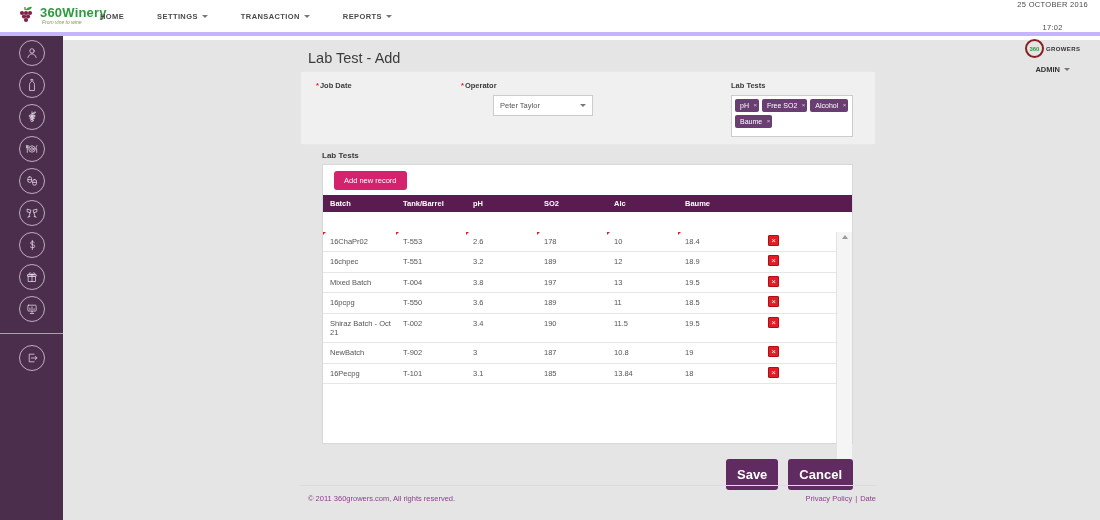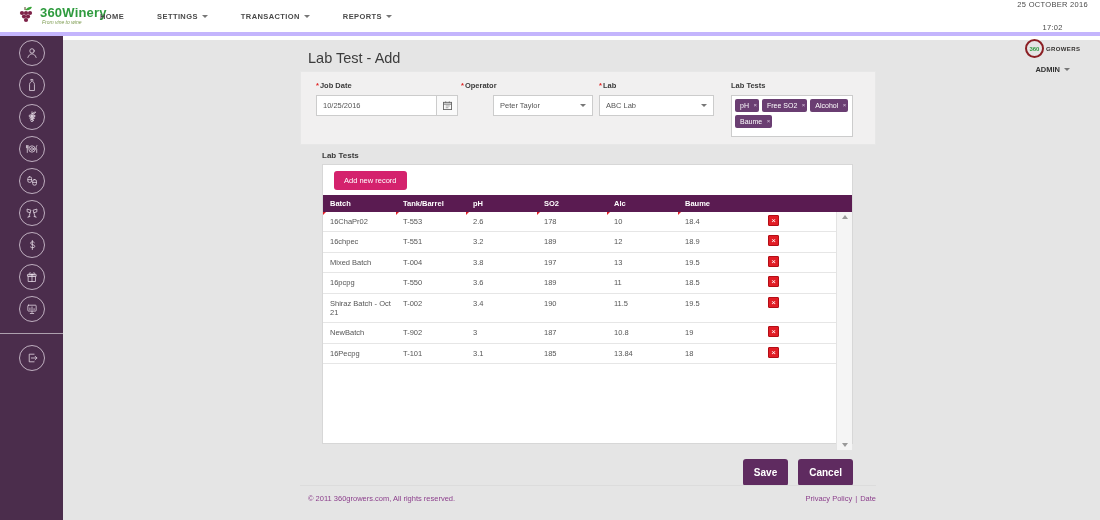--- a/index.html
+++ b/index.html
@@ -63,42 +63,42 @@
   .section-label { position:absolute; left:259px; top:111px; font-size:8px; font-weight:bold; color:#3a3a3a; }
 
   
   .grid-box { position:absolute; left:259px; top:124px; width:531px; height:280px;
               background:#fff; border:1px solid #d7d7d7; }
   .grid-toolbar { height:30px; display:flex; align-items:center; padding-left:11px; }
   .add-btn { background:var(--accent_pink); color:#fff; border:none; border-radius:3px;
              font-size:7.5px; padding:5px 10px; cursor:pointer; font-family:"Liberation Sans",sans-serif; }
   .g-head { display:flex; background:var(--grid_header); height:17px; align-items:center; }
   .g-head .g-cell { color:#fff; font-weight:bold; font-size:7.5px; padding:0 0 0 7px; }
-  .g-body { position:relative; height:238px; overflow:hidden; }
+  .g-body { position:relative; height:238px; overflow:hidden;margin-top:20px; }
   .g-row { display:flex; border-bottom:1px solid #e6e6e6; background:#fff; }
   .g-cell { font-size:7.5px; color:#555; padding:5px 2px 5px 7px; position:relative; line-height:1.25; }
   .c-batch{width:73px} .c-tank{width:70px} .c-ph{width:71px} .c-so2{width:70px}
   .c-alc{width:71px} .c-baume{width:65px} .c-act{flex:1; padding:3px 0 3px 25px;}
   .dirty::before { content:""; position:absolute; left:0; top:0;
                    border-top:3.5px solid #e11d25; border-right:3.5px solid transparent; }
   .del-btn { display:inline-block; width:11px; height:11px; background:#e11d25; border:1px solid #b30e16;
              border-radius:1px; color:#fff; font-size:8px; line-height:9px; text-align:center; cursor:pointer; }
   .vscroll { position:absolute; right:0; top:0; bottom:0; width:16px; background:#f5f5f5;
              border-left:1px solid #e3e3e3; display:flex; flex-direction:column;
              justify-content:space-between; align-items:center; padding:3px 0; }
   .tri-up { width:0;height:0;border-left:3px solid transparent;border-right:3px solid transparent;
             border-bottom:4px solid #999; }
   .tri-dn { width:0;height:0;border-left:3px solid transparent;border-right:3px solid transparent;
             border-top:4px solid #999; }
 
   
   .btn-row { position:absolute; left:259px; top:419px; width:531px; display:flex;
              justify-content:flex-end; gap:10px; }
   .act-btn { background:var(--button_purple); color:#fff; border:none; border-radius:3px;
-             font-size:10px; font-weight:bold; padding:8px 11px; cursor:pointer;
+             font-size:13px; font-weight:bold; padding:8px 11px; cursor:pointer;
              font-family:"Liberation Sans",sans-serif; }
   .divider { position:absolute; left:237px; top:445px; width:576px; height:1px; background:#dcdcdc; }
   .footer { position:absolute; left:237px; top:454px; width:576px; display:flex;
             justify-content:space-between; font-size:7.5px; color:var(--link_purple); }
   .footer a { color:var(--link_purple); text-decoration:none; cursor:pointer; }
   .foot-links { display:flex; gap:3px; padding-left:4px; }
   .copy { padding-left:8px; }
 </style>
 </head>
 <body>
@@ -245,54 +245,32 @@
   </div>
 
   <div class="content">
     <div class="page-title">Lab Test - Add</div>
 
     <div class="panel">
       <div class="field" style="left:15px;">
         <div class="f-label">
           <span class="req">*</span><span>Job Date</span>
         </div>
-        <div class="date-wrap">
-          <input class="date-input" value="10/25/2016" style="">
-          <div class="cal-btn">
-            <svg width="9" height="9" viewBox="0 0 10 10">
-              <rect x="0.5" y="1.5" width="9" height="8" fill="none" stroke="#666" stroke-width="1"></rect>
-              <line x1="0.5" y1="3.5" x2="9.5" y2="3.5" stroke="#666" stroke-width="1"></line>
-              <line x1="3" y1="0.5" x2="3" y2="2" stroke="#666" stroke-width="1"></line>
-              <line x1="7" y1="0.5" x2="7" y2="2" stroke="#666" stroke-width="1"></line>
-              <line x1="3" y1="5.5" x2="7.5" y2="5.5" stroke="#999" stroke-width="1"></line>
-              <line x1="3" y1="7.5" x2="6" y2="7.5" stroke="#999" stroke-width="1"></line>
-            </svg>
-          </div>
-        </div>
       </div>
 
       <div class="field" style="left:160px;">
         <div class="f-label">
           <span class="req">*</span><span>Operator</span>
         </div>
         <div class="fake-select" style="width:100px;margin-left:32px;">
           <span>Peter Taylor</span>
           <span class="caret"></span>
         </div>
       </div>
 
-      <div class="field" style="left:298px;">
-        <div class="f-label">
-          <span class="req">*</span><span>Lab</span>
-        </div>
-        <div class="fake-select" style="width:115px;">
-          <span>ABC Lab</span>
-          <span class="caret"></span>
-        </div>
-      </div>
 
       <div class="field" style="left:430px;">
         <div class="f-label">Lab Tests</div>
         <div class="multisel">
           <span class="tag">
             <span>pH</span>
             <span class="tag-x">×</span>
           </span>
           <span class="tag">
             <span>Free SO2</span>

